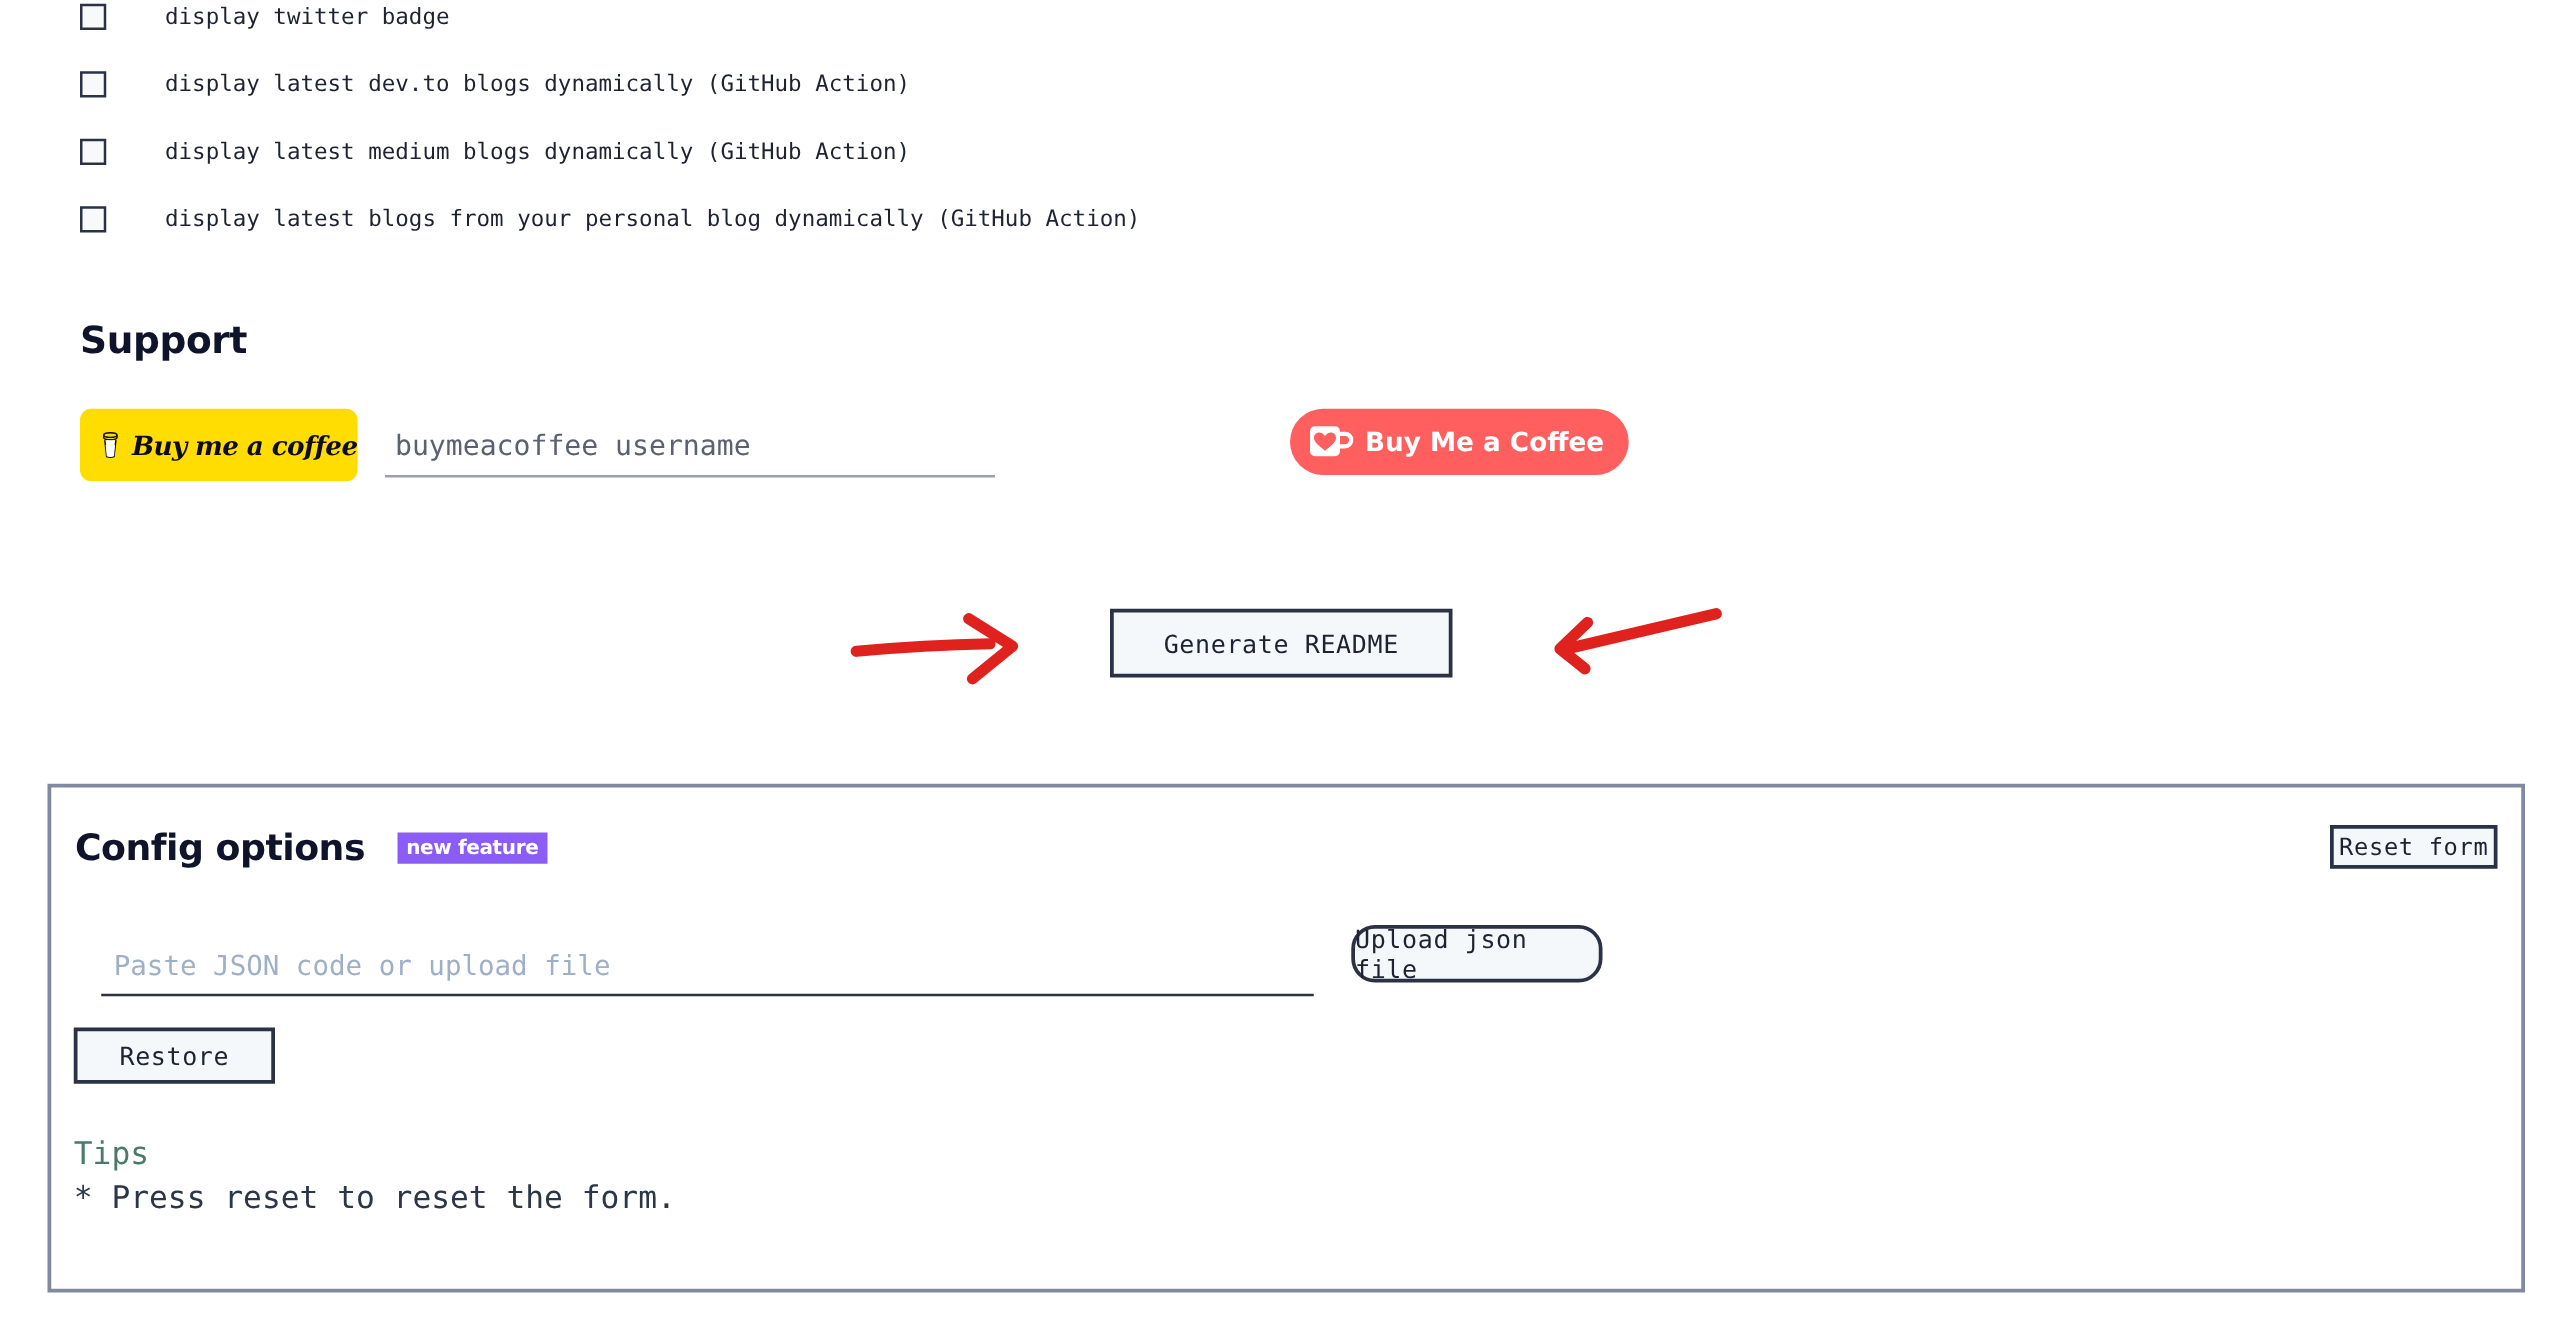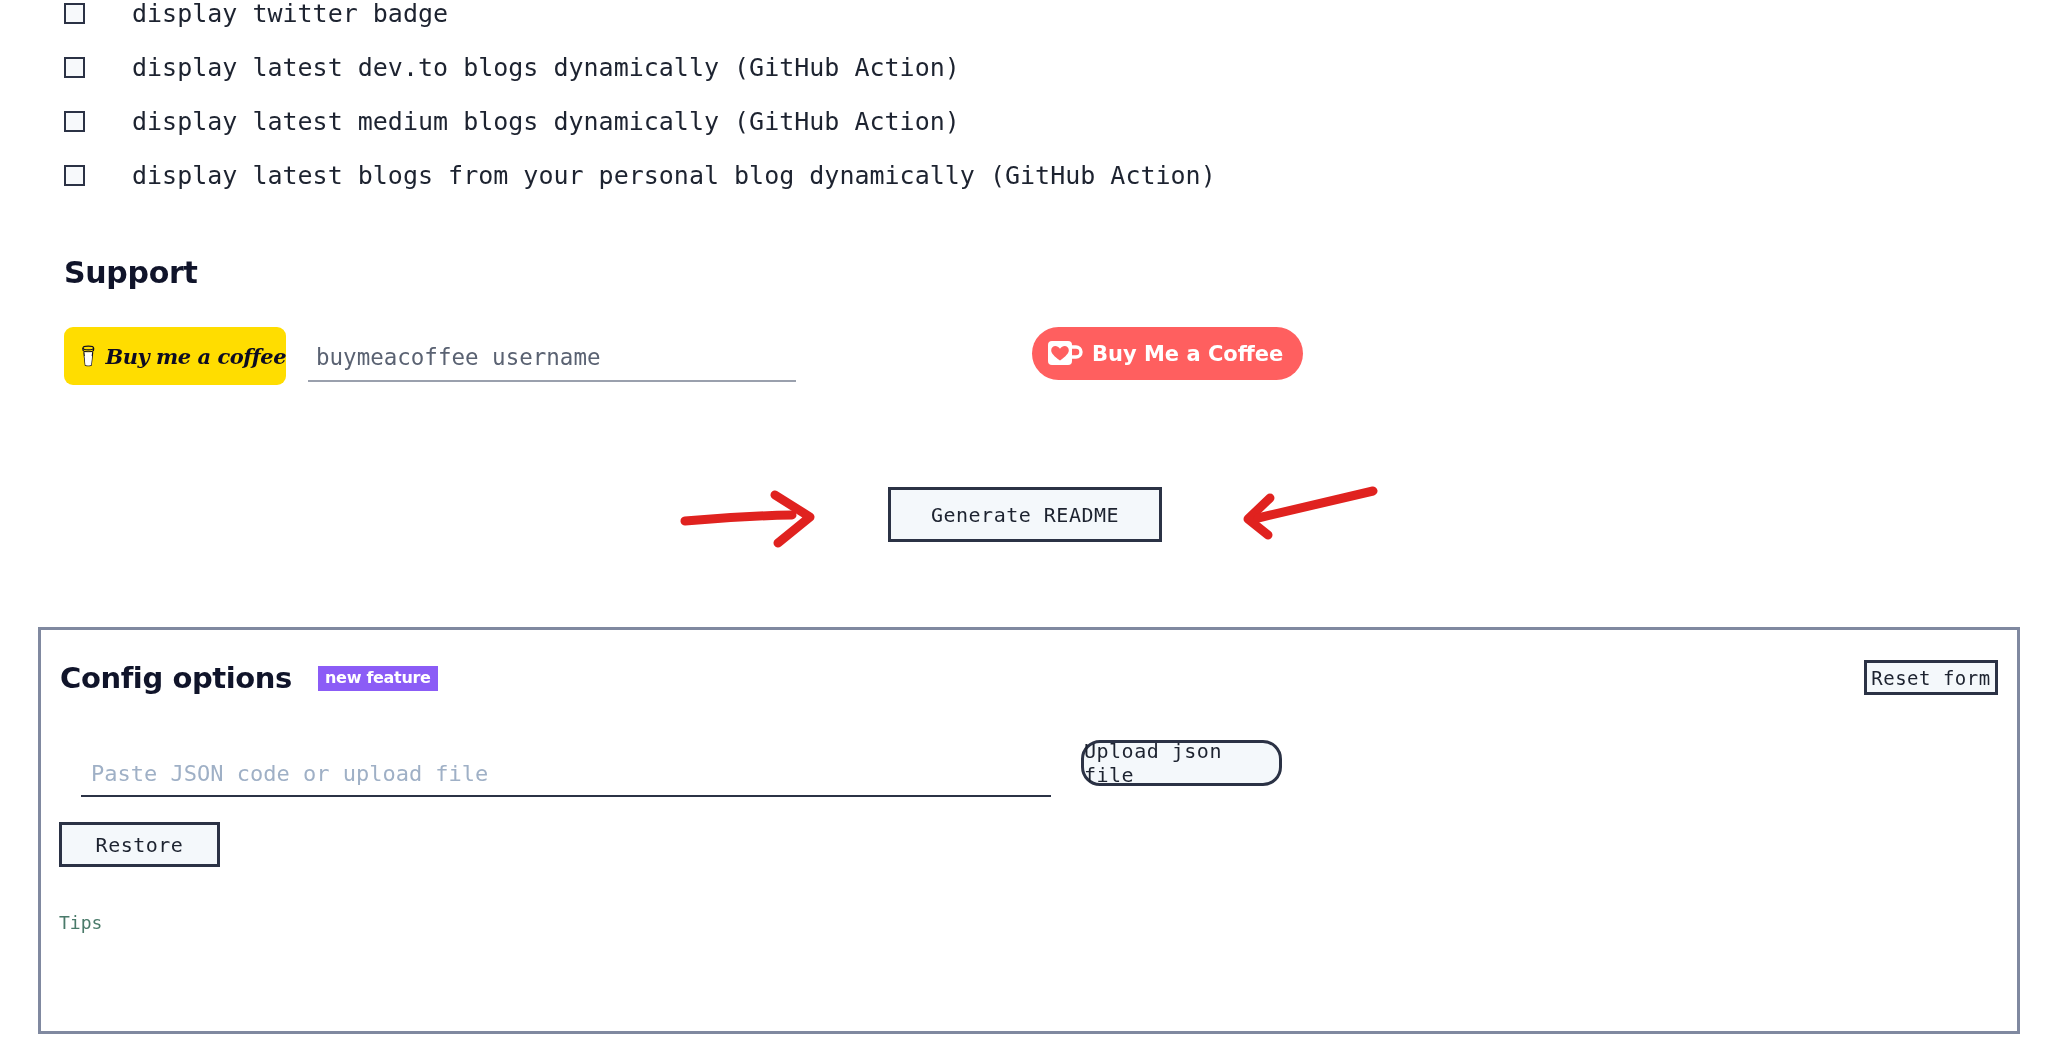--- a/index.html
+++ b/index.html
@@ -31,21 +31,21 @@
     width: 21px;
     height: 21px;
     box-sizing: border-box;
     border: 2px solid #2b3245;
     background: #f7f9fb;
     flex: 0 0 auto;
   }
   .option-label {
     margin-left: 47px;
     font-family: "DejaVu Sans Mono", "Liberation Mono", monospace;
-    font-size: 25px;
+    font-size: 18px;
     color: #1d2330;
     white-space: nowrap;
     letter-spacing: 0px;
   }
 
   
   #support-heading {
     position: absolute;
     left: 64px;
     top: 255px;
@@ -252,21 +252,21 @@
     top: 192px;
     width: 161px;
     height: 45px;
   }
 
   #tips-block {
     position: absolute;
     left: 18px;
     top: 275px;
     font-family: "DejaVu Sans Mono", "Liberation Mono", monospace;
-    font-size: 18px;
+    font-size: 25px;
     line-height: 35px;
   }
   #tips-label { color: #4a7a6a; }
   .tip-line { color: #2b3648; white-space: nowrap; }
 </style>
 </head>
 <body>
 
 <div id="options-list">
 
@@ -346,15 +346,16 @@
     <span class="uval">Paste JSON code or upload file</span>
     <span class="uline"></span>
   </div>
 
   <div class="flat-btn" id="upload-json-btn">Upload json file</div>
 
   <div class="flat-btn" id="restore-btn">Restore</div>
 
   <div id="tips-block">
     <div id="tips-label">Tips</div>
+    <div class="tip-line">* Press reset to reset the form.</div>
   </div>
 
 </div>
 
 </body></html>

